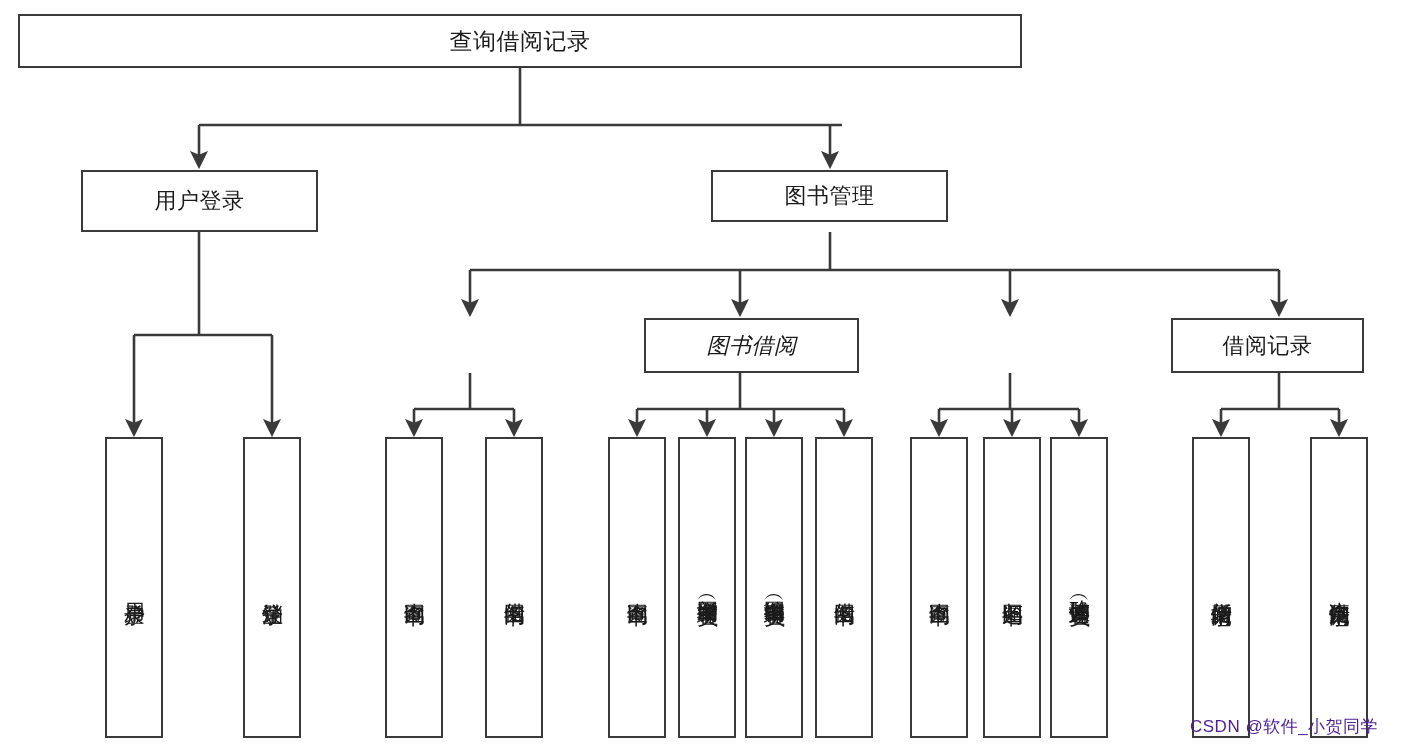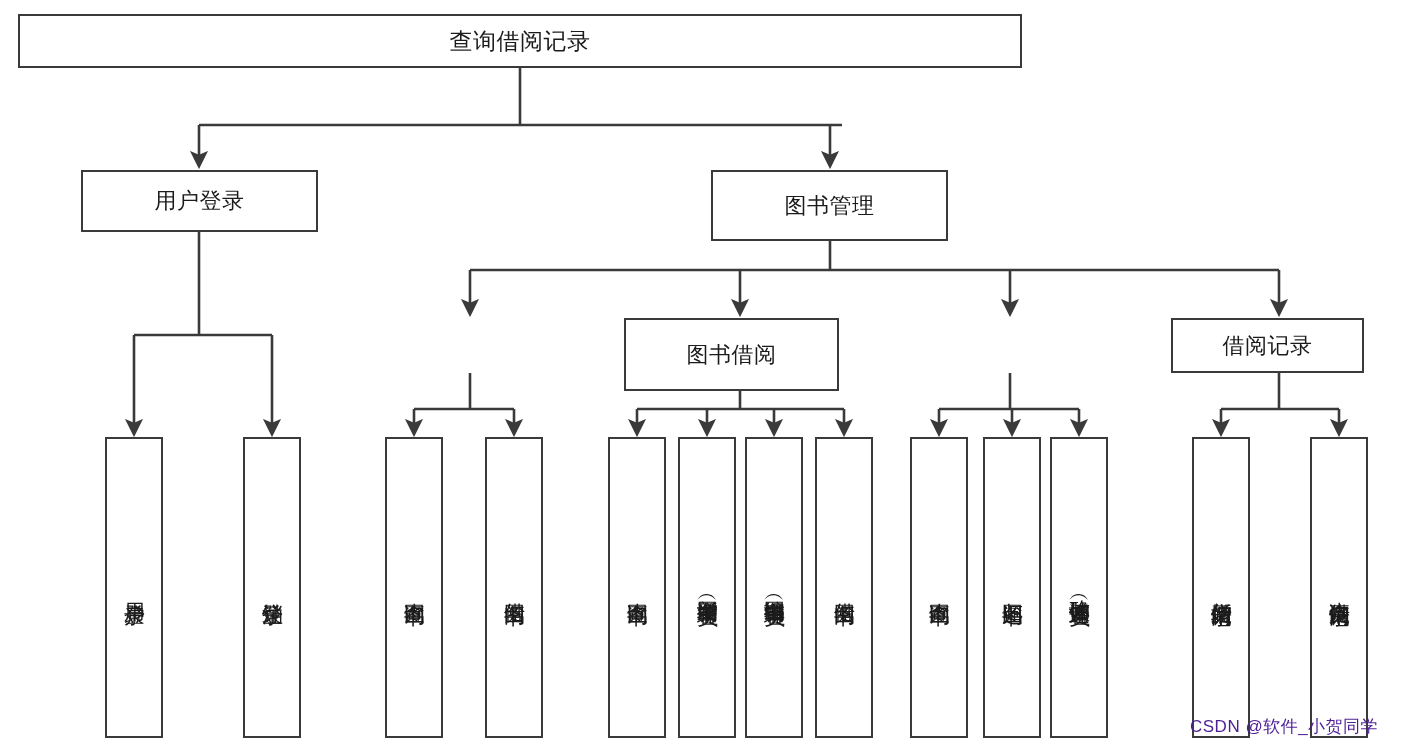--- a/index.html
+++ b/index.html
@@ -126,25 +126,25 @@
     </g>
   </svg>
 
   <div class="node horiz root" style="left:18px; top:14px; width:1004px; height:54px;">
     <span class="label">查询借阅记录</span>
   </div>
 
   <div class="node horiz" style="left:81px; top:170px; width:237px; height:62px;">
     <span class="label">用户登录</span>
   </div>
-  <div class="node horiz" style="left:711px; top:170px; width:237px; height:71px;">
+  <div class="node horiz" style="left:711px; top:170px; width:237px; height:52px;">
     <span class="label">图书管理</span>
   </div>
 
-  <div class="node horiz" style="left:624px; top:318px; width:215px; height:73px;">
+  <div class="node horiz" style="left:644px; top:318px; width:215px; height:55px;font-style:italic;">
     <span class="label">图书借阅</span>
   </div>
   <div class="node horiz" style="left:1171px; top:318px; width:193px; height:55px;">
     <span class="label">借阅记录</span>
   </div>
 
   <div class="node vert" style="left:105px; top:437px; width:58px; height:301px;">
     <span class="label">用户登录</span>
   </div>
   <div class="node vert" style="left:243px; top:437px; width:58px; height:301px;">

